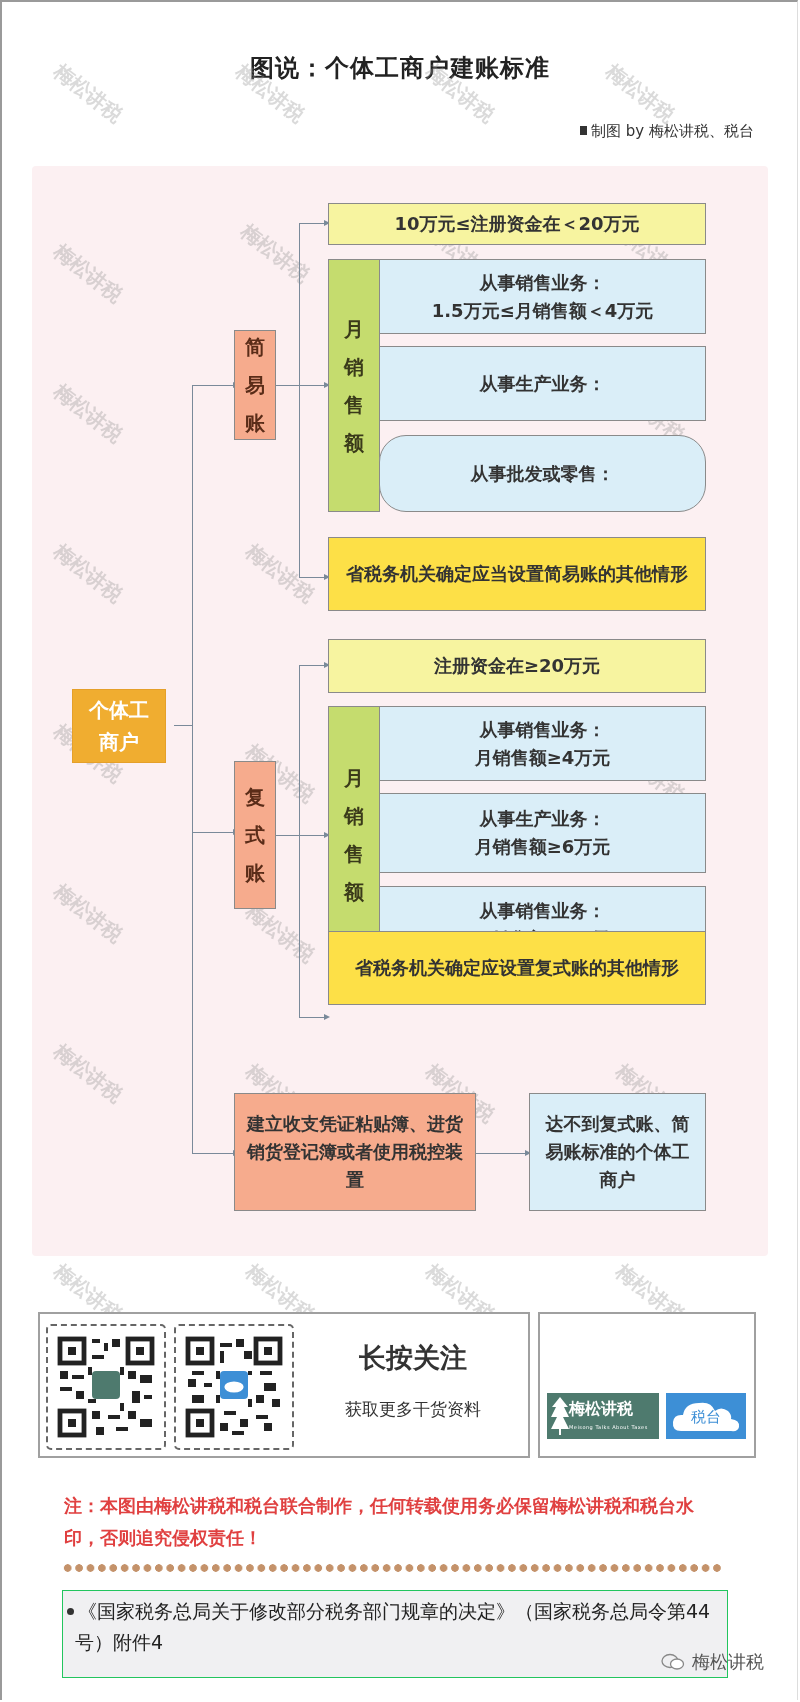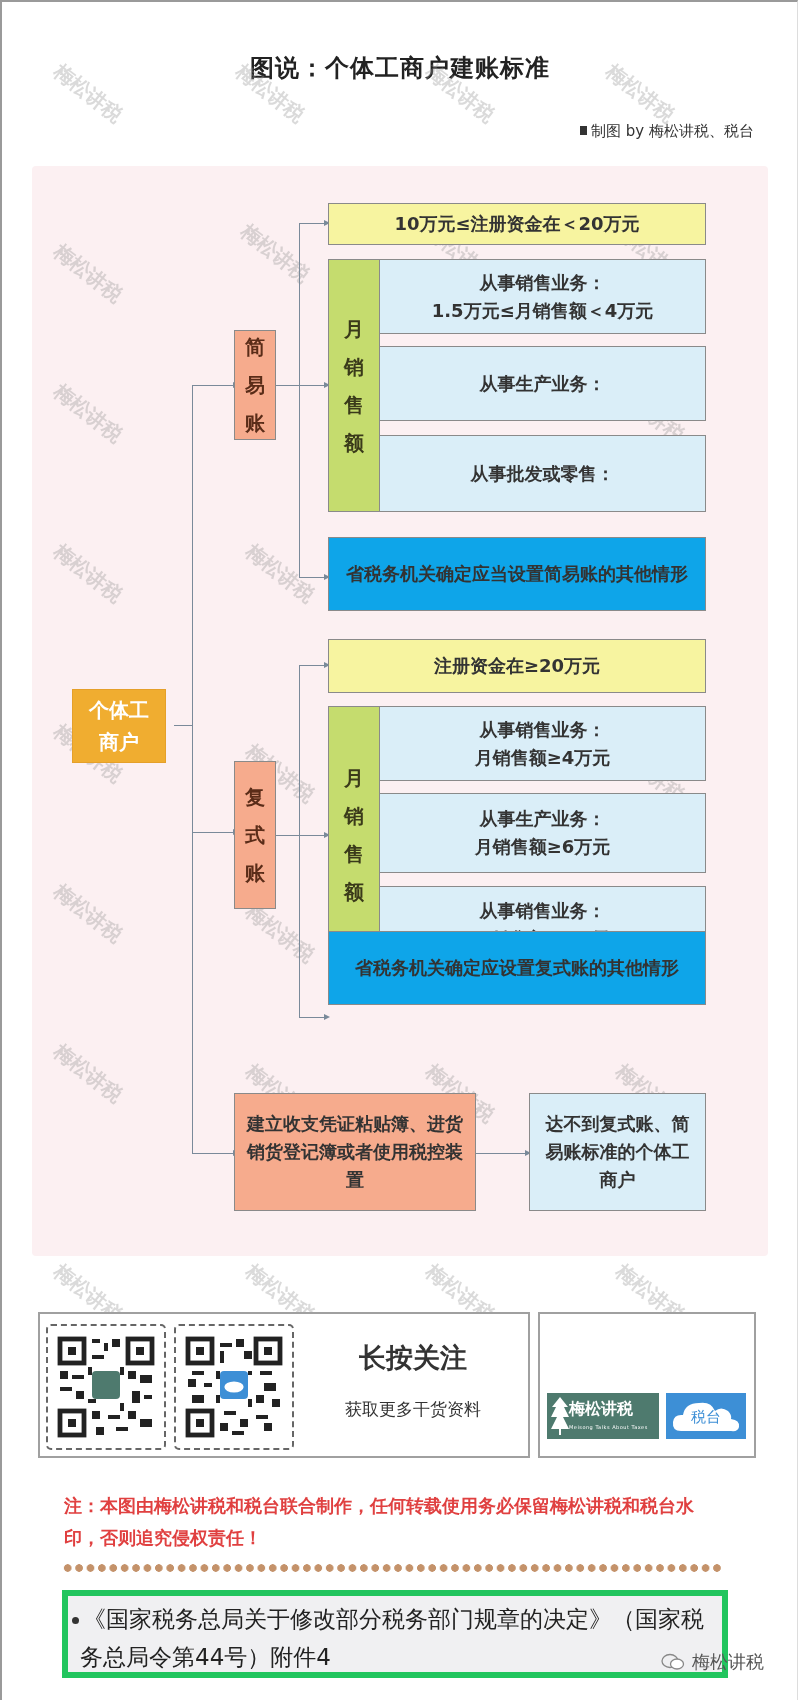--- a/index.html
+++ b/index.html
@@ -27,21 +27,21 @@
     left: 32px; top: 166px; width: 736px; height: 1090px;
     background: #fcf0f2; border-radius: 4px;
   }
   .box {
     display: flex; align-items: center; justify-content: center; text-align: center;
     font-weight: bold; line-height: 1.55; border: 1px solid #8a8a8a;
   }
   .yellow { background: #f7f4a0; color: #333; font-size: 18px; }
   .green { background: #c5dc6e; color: #3a3a1a; font-size: 20px; flex-direction: column; line-height: 1.9; }
   .blue { background: #daeef8; color: #333; font-size: 18px; }
-  .purple { background: #0ea5e9; color: #333; font-size: 18px; padding: 0 6px; }
+  .purple { background: #fde047; color: #333; font-size: 18px; padding: 0 6px; }
   .salmon { background: #f6ab8d; color: #5a2c18; font-size: 20px; flex-direction: column; line-height: 1.9; }
   .orange { background: #f0ad30; color: #fff; font-size: 20px; border-color: #e5a02a; }
   .salmon-wide { background: #f6ab8d; color: #333; font-size: 18px; padding: 0 4px; }
   .line { position: absolute; background: #7a8a9a; }
   .arrow::after {
     content: ""; position: absolute; right: -5px; top: -3px;
     border-left: 6px solid #7a8a9a; border-top: 3.5px solid transparent; border-bottom: 3.5px solid transparent;
   }
   .wm {
     position: absolute; font-size: 20px; color: rgba(150,150,150,0.35);
@@ -60,22 +60,22 @@
   }
   .note {
     left: 64px; top: 1490px; width: 660px; font-size: 18px; font-weight: bold; color: #e04040; line-height: 1.75;
   }
   .dots {
     left: 62px; top: 1563px; width: 660px; height: 10px;
     background-image: radial-gradient(circle, #c4926a 3.5px, transparent 4px);
     background-size: 11.4px 10px;
   }
   .ref {
-    left: 62px; top: 1590px; width: 666px; height: 88px; background: #f0f0f2; border: 6px solid #22c55e;
-    font-size: 23px; color: #222; line-height: 1.65; padding: 5px 10px 0 12px;
+    left: 62px; top: 1590px; width: 666px; height: 88px; background: #f0f0f2; border: 1px solid #22c55e;
+    font-size: 19px; color: #222; line-height: 1.65; padding: 5px 10px 0 12px;
   }
   .ref .bullet { display: inline-block; width: 7px; height: 7px; border-radius: 50%; background: #333; margin-right: 4px; vertical-align: 3px; margin-left: -8px; }
   .brand { right: 36px; top: 1650px; font-size: 18px; color: #555; }
 </style>
 </head>
 <body>
 
 <div class="frame"></div>
 
 <div class="abs title">图说：个体工商户建账标准</div>
@@ -149,21 +149,21 @@
   <span>售</span>
   <span>额</span>
 </div>
 <div class="abs box blue" style="left:379px;top:259px;width:327px;height:75px;flex-direction:column;">
   <span>从事销售业务：</span>
   <span>1.5万元≤月销售额＜4万元</span>
 </div>
 <div class="abs box blue" style="left:379px;top:346px;width:327px;height:75px;flex-direction:column;">
   <span>从事生产业务：</span>
 </div>
-<div class="abs box blue" style="left:379px;top:435px;width:327px;height:77px;flex-direction:column;">
+<div class="abs box blue" style="left:379px;top:435px;width:327px;height:77px;flex-direction:column;border-radius:27px;">
   <span>从事批发或零售：</span>
 </div>
 <div class="abs box purple" style="left:328px;top:537px;width:378px;height:74px;">省税务机关确定应当设置简易账的其他情形</div>
 
 <div class="abs box salmon" style="left:234px;top:761px;width:42px;height:148px;">
   <span>复</span>
   <span>式</span>
   <span>账</span>
 </div>
 <div class="abs box yellow" style="left:328px;top:639px;width:378px;height:54px;">注册资金在≥20万元</div>

